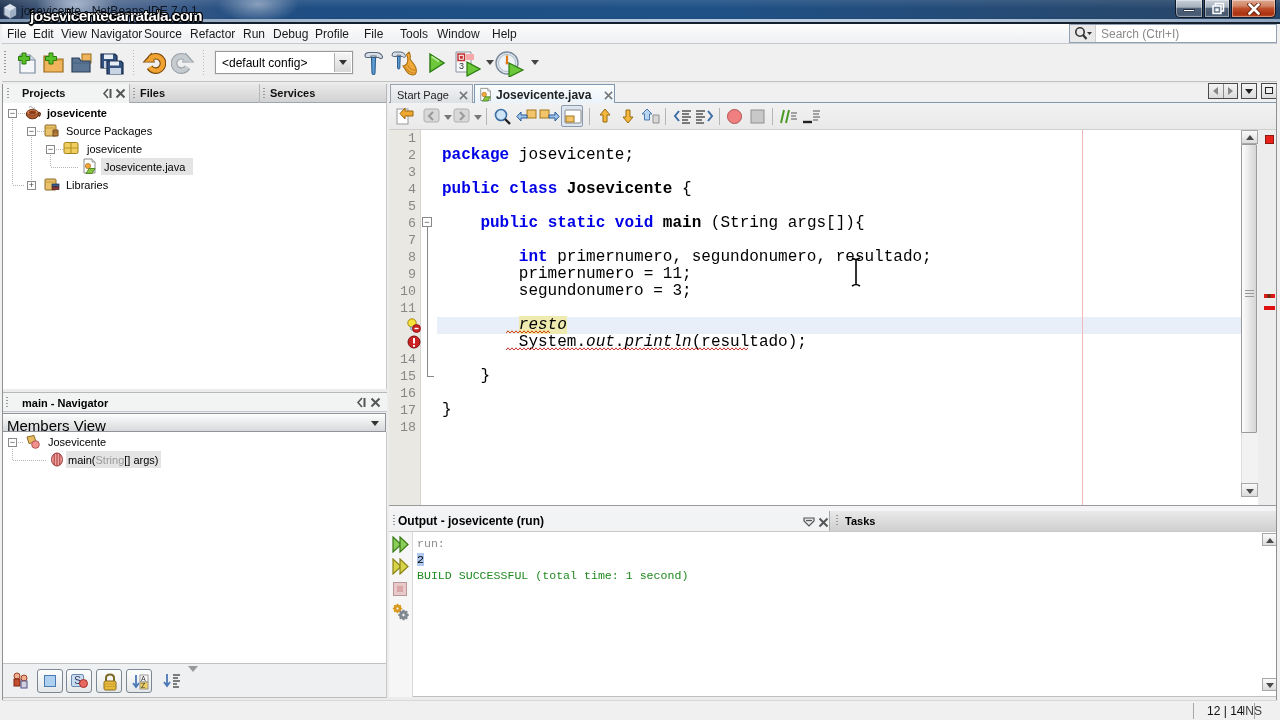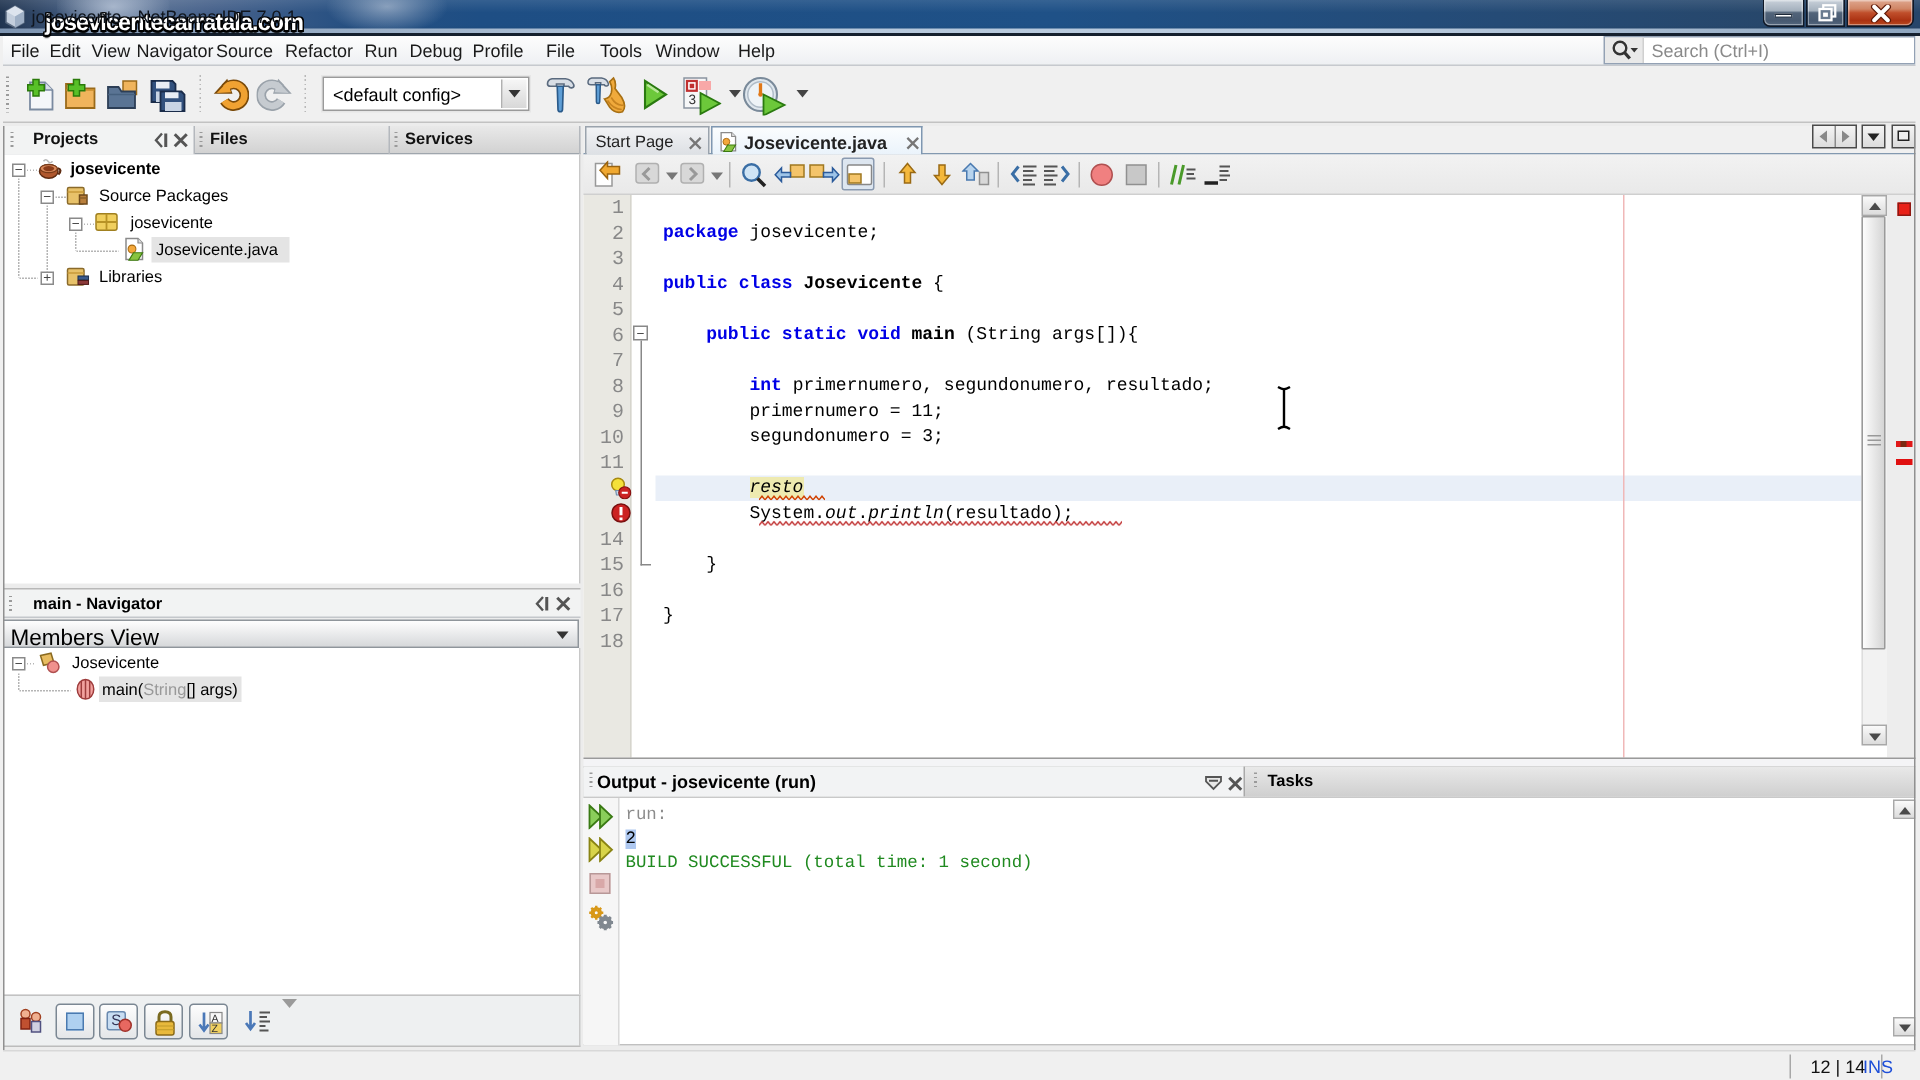--- a/index.html
+++ b/index.html
@@ -57,21 +57,21 @@
 
 #edtabs{position:absolute;left:389px;top:84px;width:891px;height:19px;border-bottom:1px solid #8399b0;background:#f0f0f0}
 .etab{position:absolute;top:0;height:19px;background:linear-gradient(180deg,#f2f3f5,#dde0e4);border:1px solid #9aa3ad;border-bottom:none;color:#222}
 #etabactive{background:linear-gradient(180deg,#fbfdfe,#eaf3fb);border-color:#7f97b1}
 #edtoolbar{position:absolute;left:389px;top:103px;width:891px;height:27px;background:linear-gradient(180deg,#f2f2f2,#e9e9e9);border-bottom:1px solid #cfcfcf}
 .esep{position:absolute;top:5px;width:1px;height:17px;background:#b5b5b5}
 
 #edbody{position:absolute;left:389px;top:130px;width:891px;height:375px;background:#fff}
 #gutter{position:absolute;left:0;top:0;width:32px;height:375px;background:#e9e8e2;border-right:1px solid #d6d5cd}
 .lnum{position:absolute;right:4px;width:28px;text-align:right;color:#888;font-family:"Liberation Mono",monospace;font-size:13.3px;height:17px;line-height:17px}
-#codearea{position:absolute;left:47px;top:0;width:805px;height:375px;font-family:"Liberation Mono",monospace;font-size:12px;line-height:17px;white-space:pre;color:#000}
+#codearea{position:absolute;left:47px;top:0;width:805px;height:375px;font-family:"Liberation Mono",monospace;font-size:16px;line-height:17px;white-space:pre;color:#000}
 .cline{position:absolute;left:6px;height:17px}
 .kw{color:#0000e6;font-weight:bold}
 #marginline{position:absolute;left:693px;top:0;width:1px;height:375px;background:#f0b8b8}
 #curline{position:absolute;left:48px;top:187px;width:804px;height:17px;background:#e9eff8}
 
 .sbtn{position:absolute;background:linear-gradient(180deg,#fafafa,#dcdcdc);border:1px solid #a8a8a8}
 .tri-u{width:0;height:0;border-left:4px solid transparent;border-right:4px solid transparent;border-bottom:5px solid #4a4a4a;position:absolute}
 .tri-d{width:0;height:0;border-left:4px solid transparent;border-right:4px solid transparent;border-top:5px solid #4a4a4a;position:absolute}
 .tri-l{width:0;height:0;border-top:4px solid transparent;border-bottom:4px solid transparent;border-right:5px solid #888;position:absolute}
 .tri-r{width:0;height:0;border-top:4px solid transparent;border-bottom:4px solid transparent;border-left:5px solid #888;position:absolute}
@@ -645,14 +645,14 @@
     </div>
   <div id="outtext"><span style="color:#8c8c8c">run:</span>
 <span style="background:#aec8f0">2</span>
 <span style="color:#208a20">BUILD SUCCESSFUL (total time: 1 second)</span></div>
 </div>
 
 <div id="statusbar">
   <div class="ssep" style="left:1193px"></div>
   <span style="position:absolute;left:1207px;top:3px;color:#111">12 | 14</span>
   <div class="ssep" style="left:1254px"></div>
-  <span style="position:absolute;left:1242px;top:3px;color:#1d4ed8">INS</span>
+  <span style="position:absolute;left:1242px;top:3px;color:#404040">INS</span>
 </div>
 
 </body></html>

